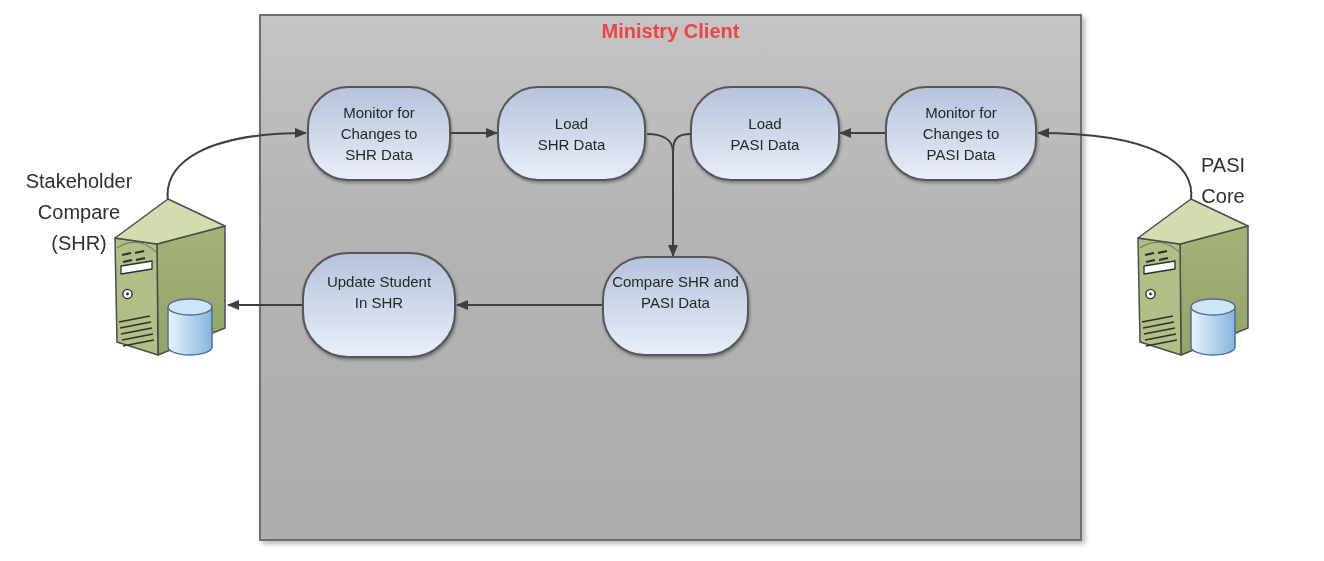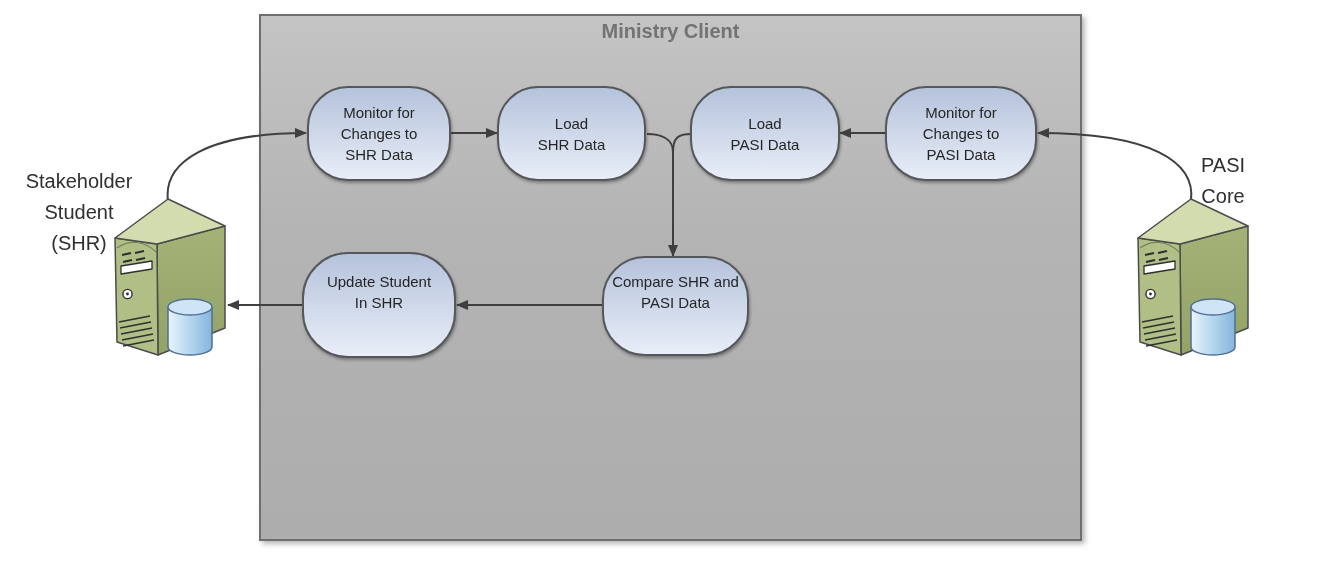--- a/index.html
+++ b/index.html
@@ -11,21 +11,21 @@
   #container-box{
     position:absolute;left:259px;top:14px;width:823px;height:527px;
     box-sizing:border-box;
     background:linear-gradient(180deg,#c4c4c4 0%,#b4b4b4 40%,#adadad 100%);
     border:2px solid #6e6e6e;
     box-shadow:3px 3px 5px rgba(0,0,0,0.28);
     z-index:1;
   }
   #container-title{
     position:absolute;left:259px;top:20px;width:823px;
-    text-align:center;font-size:20px;font-weight:bold;color:#737373;
+    text-align:center;font-size:20px;font-weight:bold;color:#ef4444;
     z-index:3;
   }
   #diagram-svg{position:absolute;left:0;top:0;z-index:2;}
   .node{ filter:drop-shadow(1.5px 2px 1.5px rgba(50,50,50,0.45)); }
   .flow{ stroke:#3f3f3f;stroke-width:2;fill:none; }
   .label{
     position:absolute;z-index:3;
     display:flex;align-items:center;justify-content:center;
     text-align:center;white-space:pre-line;
     color:#262626;font-size:15px;line-height:21px;
@@ -131,16 +131,16 @@
 PASI Data</div>
 <div class="label" id="lbl-n4">Monitor for
 Changes to
 PASI Data</div>
 <div class="label" id="lbl-n5">Update Student
 In SHR</div>
 <div class="label" id="lbl-n6">Compare SHR and
 PASI Data</div>
 
 <div class="label system-label" id="lbl-shr">Stakeholder
-Student
+Compare
 (SHR)</div>
 <div class="label system-label" id="lbl-pasi">PASI
 Core</div>
 
 </body></html>

